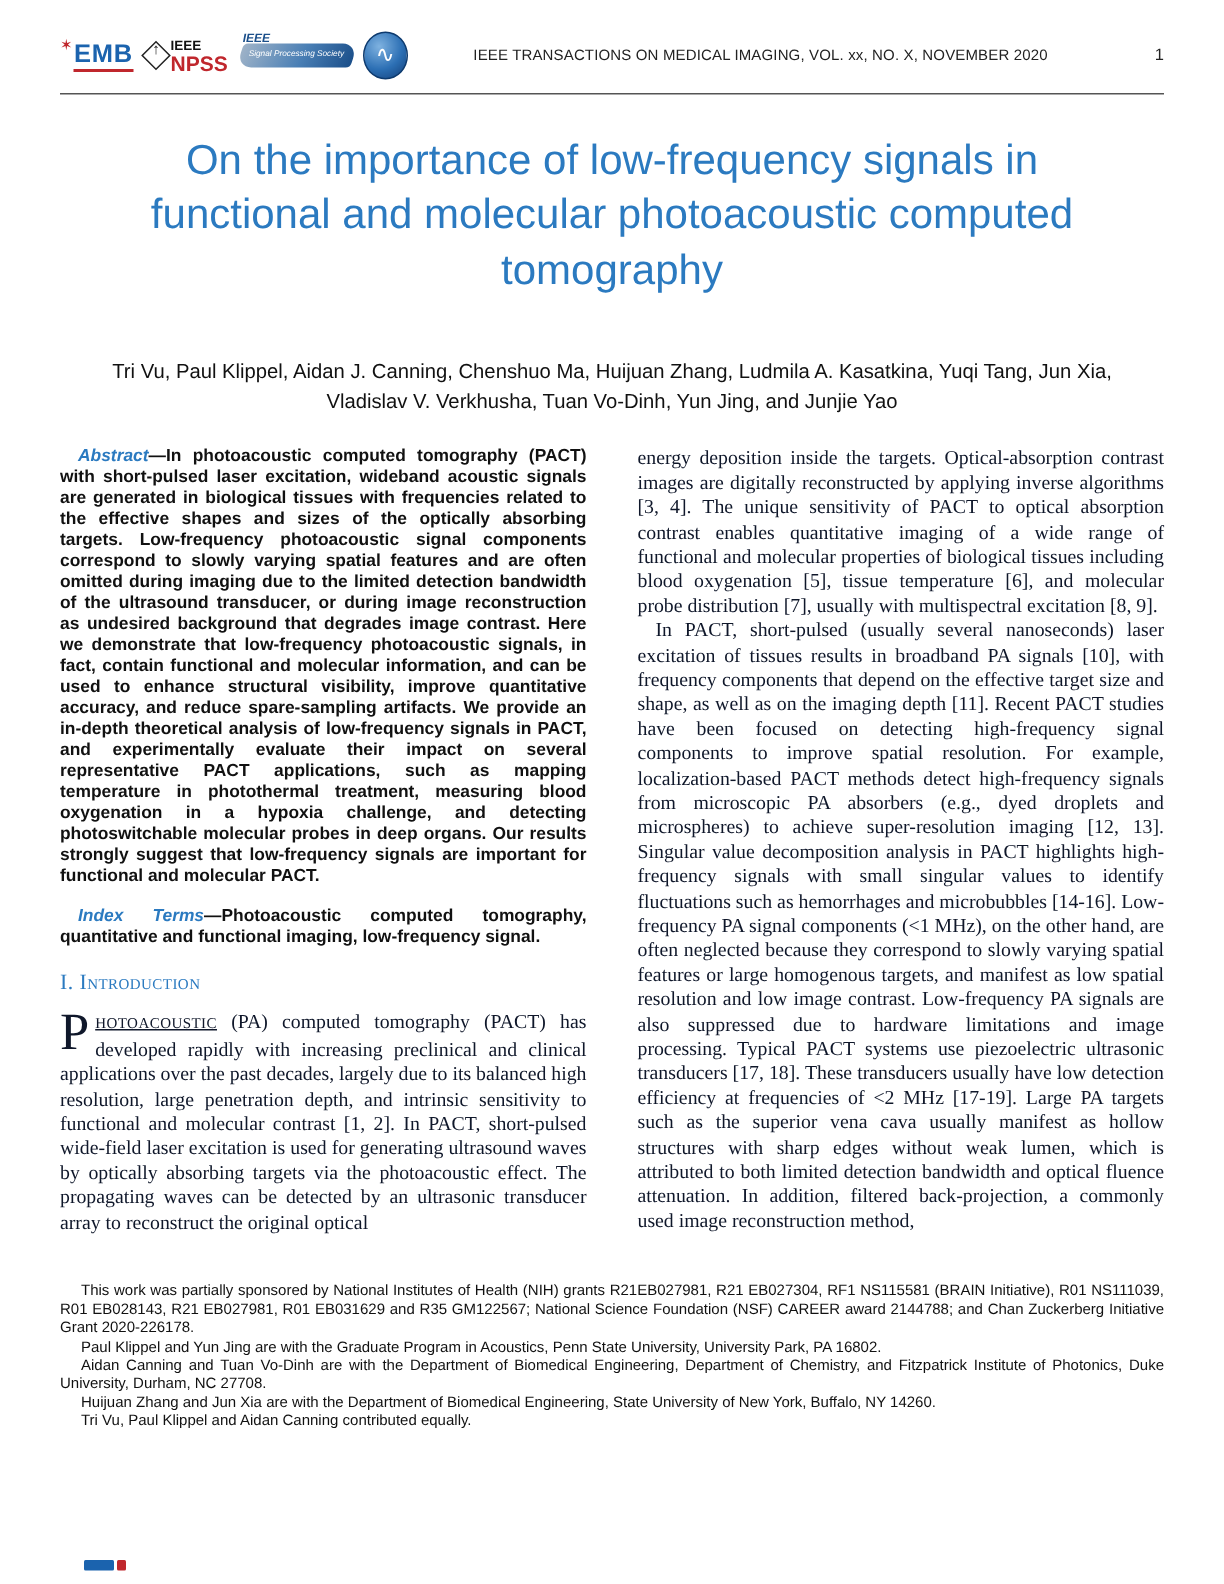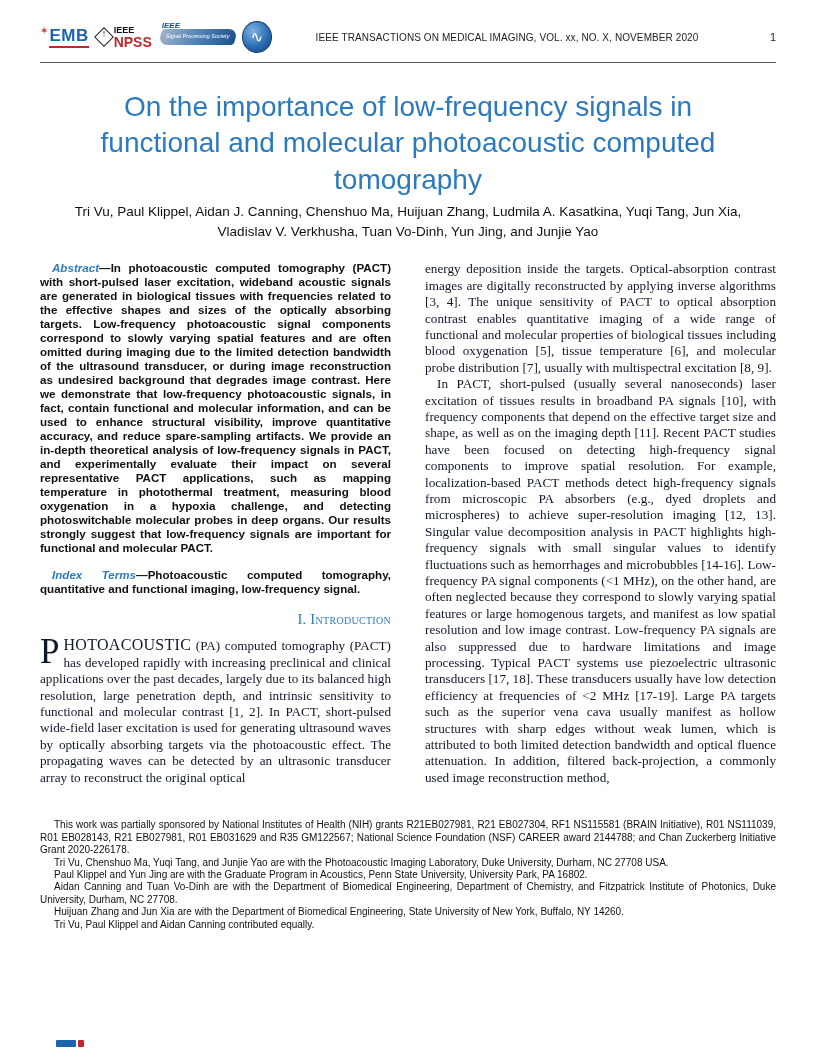--- a/index.html
+++ b/index.html
@@ -39,42 +39,42 @@
     font-family:"Liberation Serif", serif;
   }
 
   
   .title {
     margin:26px auto 0 auto; max-width:655px; text-align:center;
     color:#2b7ac0; font-family:"Liberation Sans",sans-serif; font-weight:400;
     font-size:28px; line-height:1.3;
   }
   .authors {
-    margin:4px auto 0 auto; max-width:715px; text-align:center;
+    margin:40px auto 0 auto; max-width:715px; text-align:center;
     font-family:"Liberation Sans",sans-serif; font-size:13.5px; line-height:1.45; color:#111;
   }
 
   
   .columns { display:flex; gap:34px; margin-top:20px; min-height:550px; }
   .col { width:357px; text-align:justify; }
   .abstract {
     font-family:"Liberation Sans",sans-serif; font-weight:bold;
     font-size:11.6px; line-height:14px; color:#111; text-indent:12px;
   }
   .lead-in { color:#2b7ac0; font-style:italic; }
   .index-terms { margin-top:13px; }
   .section-heading {
-    margin:15px 0 9px 0; text-align:right; color:#2b7ac0;
+    margin:15px 0 9px 0; text-align:left; color:#2b7ac0;
     font-family:"Liberation Serif",serif; font-weight:400; font-variant:small-caps;
     font-size:14.5px; letter-spacing:0.3px;
   }
   .body-par { font-size:13.2px; line-height:16.4px; color:#0f172a; }
   .body-par.indent { text-indent:12px; }
   .dropcap { float:left; font-size:35px; line-height:28px; padding:1px 4px 0 0; font-family:"Liberation Serif",serif; }
-  .lead-word { font-size:16px; letter-spacing:0.3px; }
+  .lead-word { font-size:10px; letter-spacing:0.3px;text-decoration:underline; }
 
   
   .footnotes { margin-top:8px; font-family:"Liberation Sans",sans-serif; font-size:10px; line-height:12.4px; text-align:justify; color:#111; }
   .fn { text-indent:14px; }
 
   
   .bottom-mark { position:absolute; left:56px; top:1040px; display:flex; align-items:center; gap:2px; }
   .bottom-mark-bar { width:20px; height:7px; background:#1b63ae; border-radius:1px; }
   .bottom-mark-dot { width:6px; height:7px; background:#c0272d; border-radius:1px; }
 </style>
@@ -122,21 +122,20 @@
       <p class="body-par"><span class="dropcap">P</span><span class="lead-word">HOTOACOUSTIC</span><span> (PA) computed tomography (PACT) has developed rapidly with increasing preclinical and clinical applications over the past decades, largely due to its balanced high resolution, large penetration depth, and intrinsic sensitivity to functional and molecular contrast [1, 2]. In PACT, short-pulsed wide-field laser excitation is used for generating ultrasound waves by optically absorbing targets via the photoacoustic effect. The propagating waves can be detected by an ultrasonic transducer array to reconstruct the original optical</span></p>
     </div>
     <div class="col">
       <p class="body-par">energy deposition inside the targets. Optical-absorption contrast images are digitally reconstructed by applying inverse algorithms [3, 4]. The unique sensitivity of PACT to optical absorption contrast enables quantitative imaging of a wide range of functional and molecular properties of biological tissues including blood oxygenation [5], tissue temperature [6], and molecular probe distribution [7], usually with multispectral excitation [8, 9].</p>
       <p class="body-par indent">In PACT, short-pulsed (usually several nanoseconds) laser excitation of tissues results in broadband PA signals [10], with frequency components that depend on the effective target size and shape, as well as on the imaging depth [11]. Recent PACT studies have been focused on detecting high-frequency signal components to improve spatial resolution. For example, localization-based PACT methods detect high-frequency signals from microscopic PA absorbers (e.g., dyed droplets and microspheres) to achieve super-resolution imaging [12, 13]. Singular value decomposition analysis in PACT highlights high-frequency signals with small singular values to identify fluctuations such as hemorrhages and microbubbles [14-16]. Low-frequency PA signal components (&lt;1 MHz), on the other hand, are often neglected because they correspond to slowly varying spatial features or large homogenous targets, and manifest as low spatial resolution and low image contrast. Low-frequency PA signals are also suppressed due to hardware limitations and image processing. Typical PACT systems use piezoelectric ultrasonic transducers [17, 18]. These transducers usually have low detection efficiency at frequencies of &lt;2 MHz [17-19]. Large PA targets such as the superior vena cava usually manifest as hollow structures with sharp edges without weak lumen, which is attributed to both limited detection bandwidth and optical fluence attenuation. In addition, filtered back-projection, a commonly used image reconstruction method,</p>
     </div>
   </div>
 
   <div class="footnotes">
     <p class="fn">This work was partially sponsored by National Institutes of Health (NIH) grants R21EB027981, R21 EB027304, RF1 NS115581 (BRAIN Initiative), R01 NS111039, R01 EB028143, R21 EB027981, R01 EB031629 and R35 GM122567; National Science Foundation (NSF) CAREER award 2144788; and Chan Zuckerberg Initiative Grant 2020-226178.</p>
-    <p class="fn">Tri Vu, Chenshuo Ma, Yuqi Tang, and Junjie Yao are with the Photoacoustic Imaging Laboratory, Duke University, Durham, NC 27708 USA.</p>
     <p class="fn">Paul Klippel and Yun Jing are with the Graduate Program in Acoustics, Penn State University, University Park, PA 16802.</p>
     <p class="fn">Aidan Canning and Tuan Vo-Dinh are with the Department of Biomedical Engineering, Department of Chemistry, and Fitzpatrick Institute of Photonics, Duke University, Durham, NC 27708.</p>
     <p class="fn">Huijuan Zhang and Jun Xia are with the Department of Biomedical Engineering, State University of New York, Buffalo, NY 14260.</p>
     <p class="fn">Tri Vu, Paul Klippel and Aidan Canning contributed equally.</p>
   </div>
 
 </div>
 
 <div class="bottom-mark">
   <span class="bottom-mark-bar"></span>

